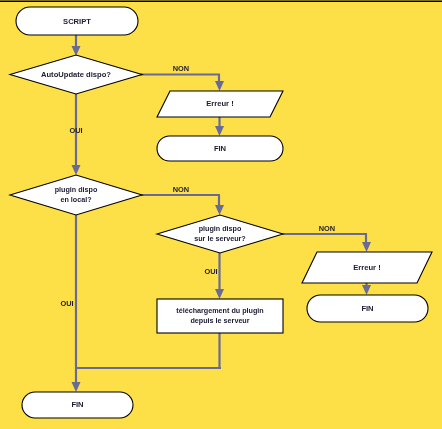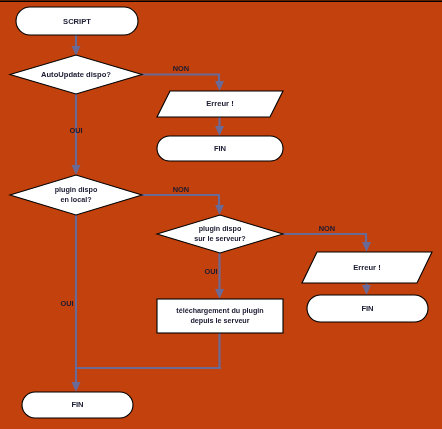--- a/index.html
+++ b/index.html
@@ -10,21 +10,21 @@
   body {
     width: 442px;
     height: 429px;
     font-family: "Liberation Sans", sans-serif;
     overflow: hidden;
   }
   #flowchart-root {
     position: relative;
     width: 442px;
     height: 429px;
-    background: #c2410c;
+    background: #fde047;
   }
   svg.diagram {
     display: block;
     width: 442px;
     height: 429px;
   }
   .shape-outline {
     fill: #ffffff;
     stroke: #000000;
     stroke-width: 1.1;

